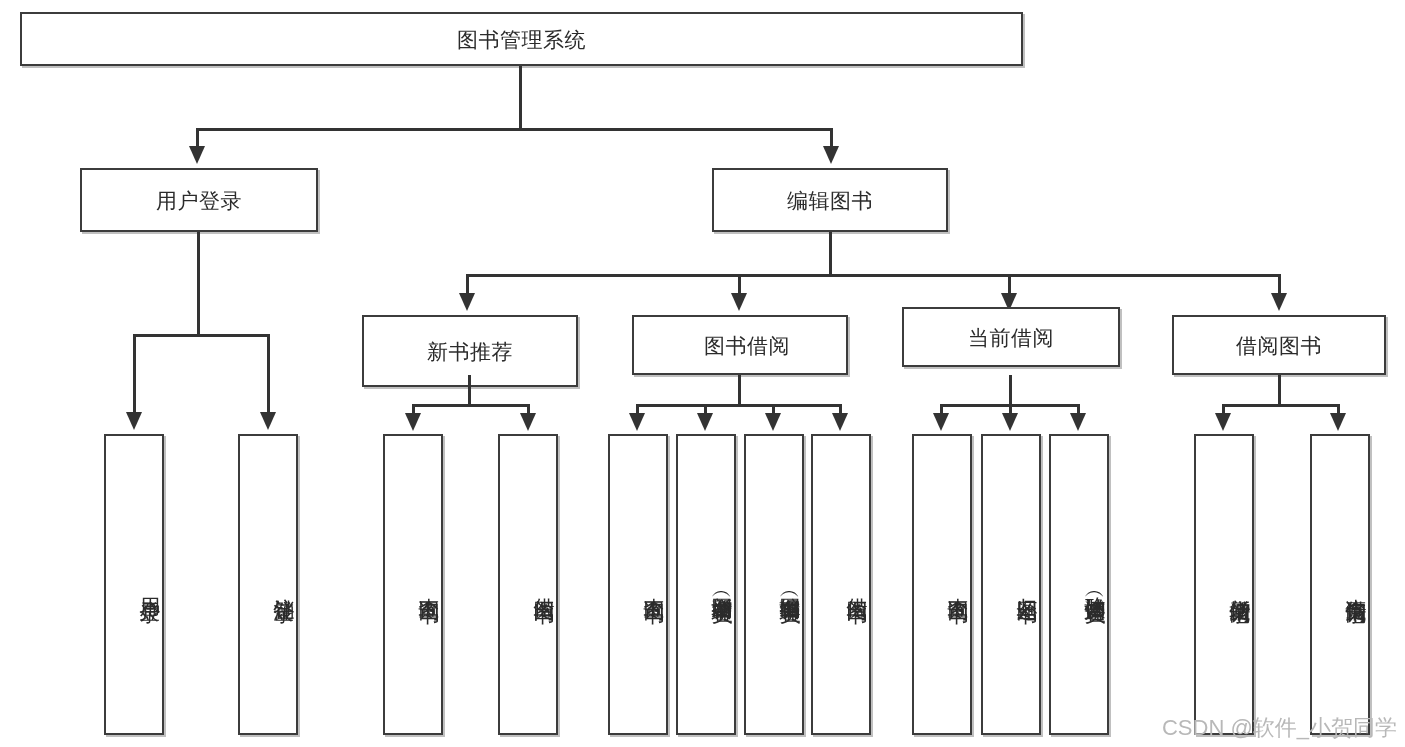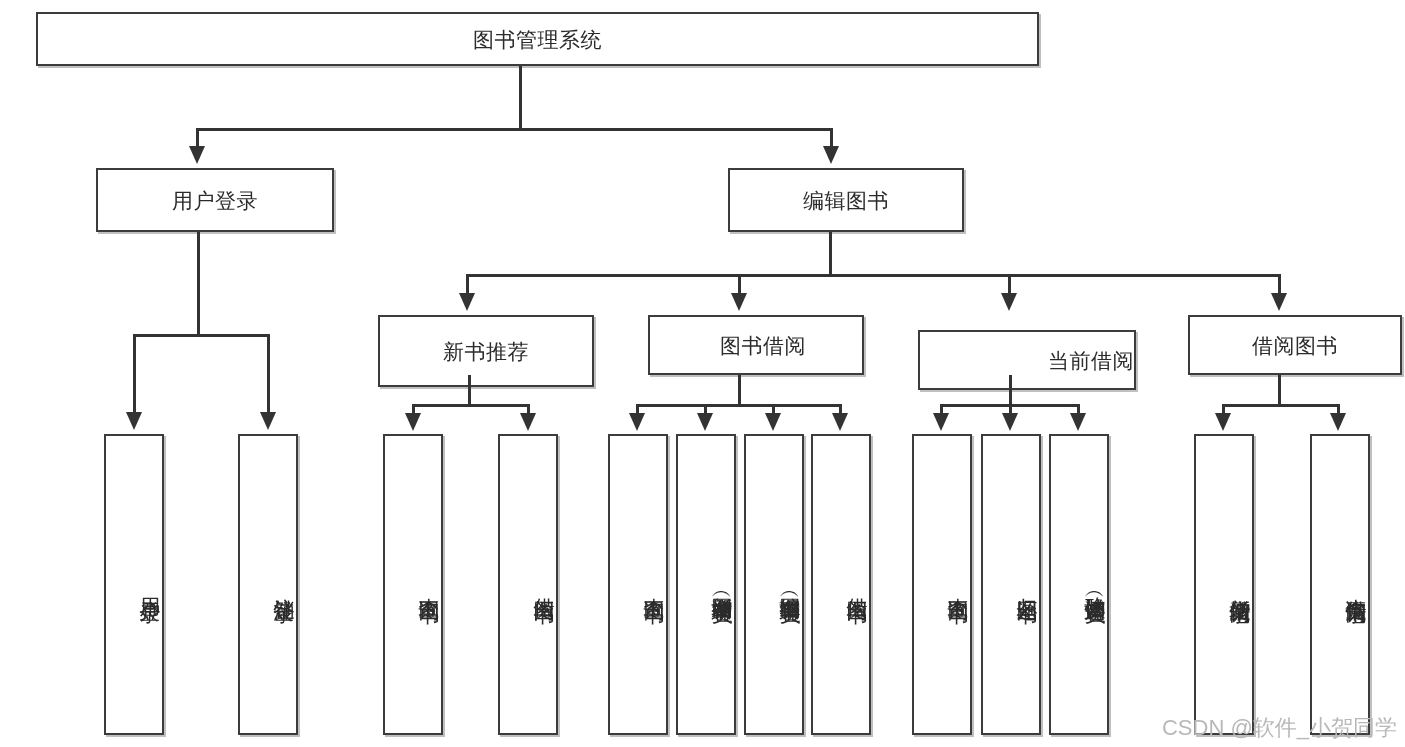--- a/index.html
+++ b/index.html
@@ -28,21 +28,20 @@
     display: flex;
     align-items: center;
     justify-content: center;
     color: #2b2b2b;
     letter-spacing: 0.5px;
   }
   .node.horiz {
     font-size: 21px;
     line-height: 1;
     white-space: nowrap;
-    margin-left: 16px;
   }
   
   .node.vert {
     writing-mode: vertical-rl;
     text-orientation: upright;
     align-items: flex-start;
     justify-content: center;
     font-size: 21px;
     line-height: 1.18;
     padding-top: 6px;
@@ -127,21 +126,21 @@
   <div class="arrow" style="left:1001px; top:293px;"></div>
   <div class="edge v" style="left:1278px; top:274px; width:3px; height:22px;"></div>
   <div class="arrow" style="left:1271px; top:293px;"></div>
 
   <div class="node horiz" style="left:362px; top:315px; width:216px; height:72px;">
     <span>新书推荐</span>
   </div>
   <div class="node horiz" style="left:632px; top:315px; width:216px; height:60px;padding-left:14px;">
     <span>图书借阅</span>
   </div>
-  <div class="node horiz" style="left:902px; top:330px; width:218px; height:60px;justify-content:flex-end;">
+  <div class="node horiz" style="left:902px; top:307px; width:218px; height:60px;">
     <span>当前借阅</span>
   </div>
   <div class="node horiz" style="left:1172px; top:315px; width:214px; height:60px;">
     <span>借阅图书</span>
   </div>
 
   <div class="edge v" style="left:468px; top:375px; width:3px; height:32px;"></div>
   <div class="edge h" style="left:412px; top:404px; width:118px; height:3px;"></div>
   <div class="edge v" style="left:412px; top:404px; width:3px; height:12px;"></div>
   <div class="arrow" style="left:405px; top:413px;"></div>

